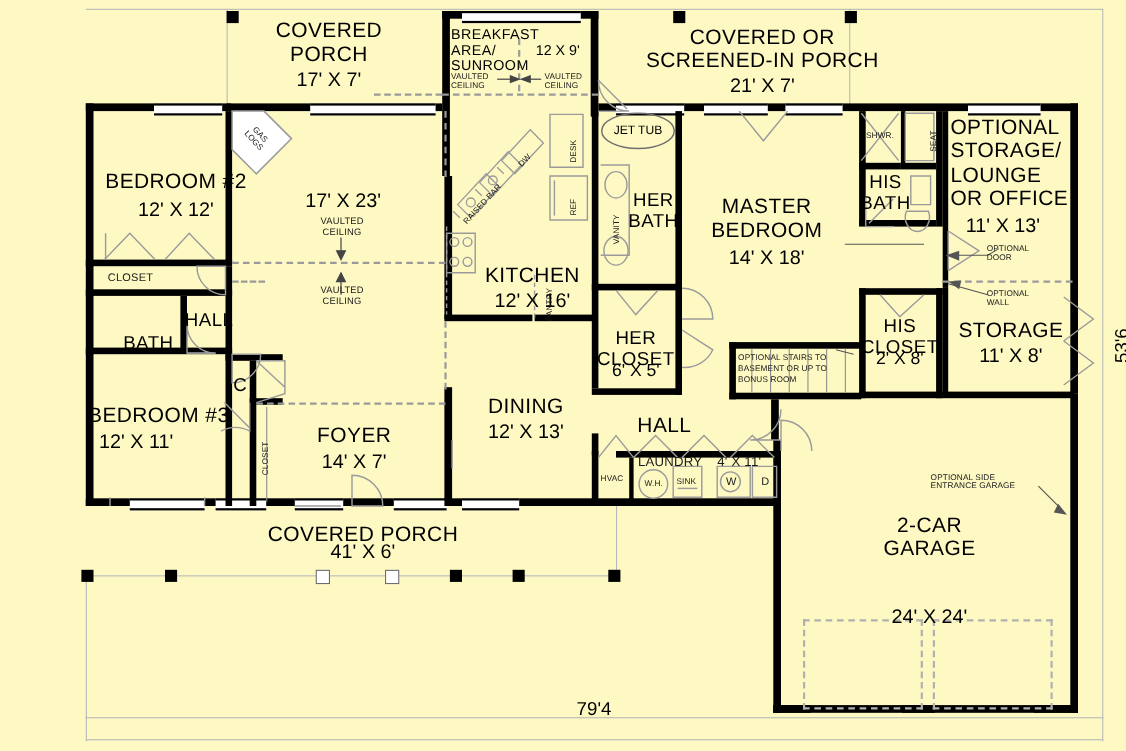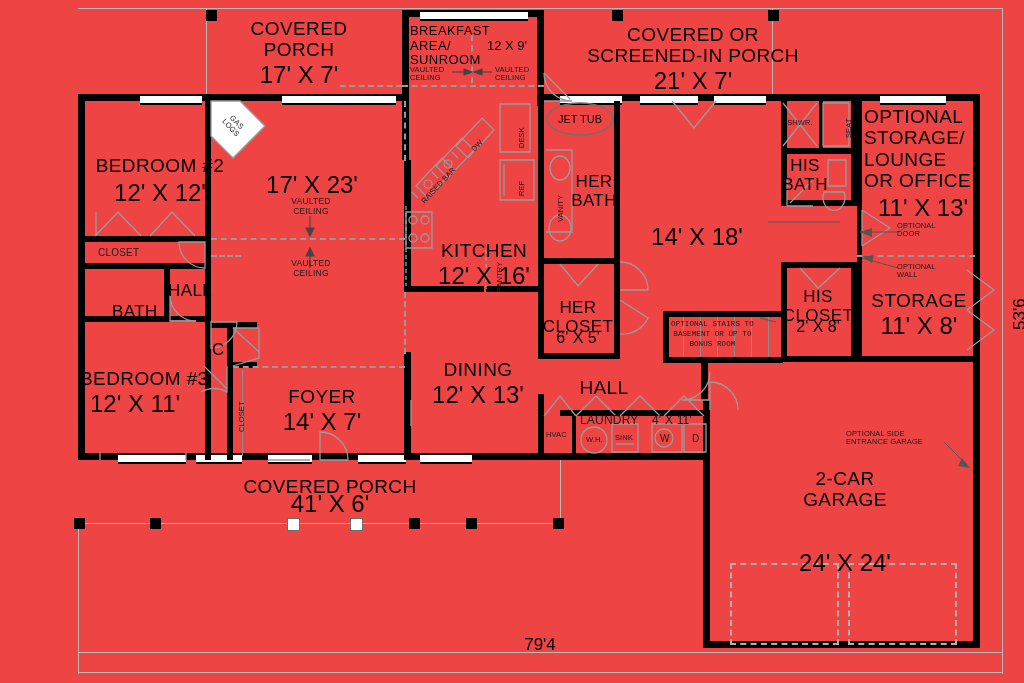--- a/index.html
+++ b/index.html
@@ -1,34 +1,34 @@
 <!DOCTYPE html>
 <html><head>
 <meta charset="utf-8">
 <style>
   html,body{margin:0;padding:0;background:#fff;}
   body{font-family:"Liberation Sans",sans-serif;}
-  #plan{position:relative;width:1024px;height:683px;background:#ef4444;overflow:hidden;}
+  #plan{position:relative;width:1024px;height:683px;background:#fef9c3;overflow:hidden;}
 
   
   .wall{position:absolute;background:#000;}
   .thin{position:absolute;background:#b9b9b9;}
   .thin2{position:absolute;background:#8d8d8d;}
   .dash-h{position:absolute;border-top:2px dashed #9a9a9a;}
   .dash-v{position:absolute;border-left:2px dashed #9a9a9a;}
   .dash-box{position:absolute;border:2px dashed #b0b0b0;}
   .col{position:absolute;background:#000;}
   .colw{position:absolute;background:#fff;border:1.5px solid #6d6d6d;}
   .win{position:absolute;background:#fff;border-top:2px solid #000;border-bottom:2px solid #000;}
 
   .lbl{position:absolute;color:#000;line-height:1.12;white-space:pre;text-align:center;}
   .room{font-size:19px;letter-spacing:.4px;font-weight:400;}
   .room.sm{font-size:17px;}
   .room.xs{font-size:15px;}
-  .dim{font-size:24px;}
+  .dim{font-size:18px;}
   .tiny{font-size:8.5px;letter-spacing:.2px;color:#1a1a1a;}
   .tiny2{font-size:7.5px;letter-spacing:.1px;color:#1a1a1a;}
   .mini{font-size:9.5px;}
   .rot90{transform-origin:0 0;}
   .ctr{transform:translateX(-50%);}
 
   svg.ov{position:absolute;left:0;top:0;width:1024px;height:683px;pointer-events:none;}
 </style>
 </head>
 <body>
@@ -338,20 +338,22 @@
 
   <div class="lbl mini ctr" style="left:580px;top:113px;font-size:11px;">JET TUB</div>
 
   <div class="lbl room sm ctr" style="left:594px;top:172px;">HER
 BATH</div>
 
   <div class="lbl room sm ctr" style="left:578px;top:298px;">HER
 CLOSET</div>
   <div class="lbl dim ctr" style="left:578px;top:329px;font-size:16px;">6' X 5'</div>
 
+  <div class="lbl room ctr" style="left:697px;top:178px;">MASTER
+BEDROOM</div>
   <div class="lbl dim ctr" style="left:697px;top:224px;">14' X 18'</div>
 
   <div class="lbl tiny2 ctr" style="left:800px;top:119px;">SHWR.</div>
   <div class="lbl tiny2 rot90" style="left:845px;top:138px;transform:rotate(-90deg);">SEAT</div>
 
   <div class="lbl room sm ctr" style="left:805px;top:156px;">HIS
 BATH</div>
 
   <div class="lbl room sm ctr" style="left:818px;top:287px;">HIS
 CLOSET</div>
@@ -389,21 +391,21 @@
 
   <div class="lbl room ctr" style="left:604px;top:377px;">HALL</div>
   <div class="lbl tiny" style="left:580px;top:414px;font-size:12px;">LAUNDRY</div>
   <div class="lbl tiny" style="left:652px;top:414px;font-size:12px;">4' X 11'</div>
   <div class="lbl tiny2" style="left:546px;top:431px;">HVAC</div>
   <div class="lbl tiny2" style="left:586px;top:436px;">W.H.</div>
   <div class="lbl tiny2" style="left:615px;top:434px;">SINK</div>
   <div class="lbl tiny2" style="left:660px;top:433px;font-size:10px;">W</div>
   <div class="lbl tiny2" style="left:692px;top:433px;font-size:10px;">D</div>
 
-  <div class="lbl tiny2" style="left:671px;top:320px;text-align:center;line-height:1.3;font-family:Liberation Mono, monospace;">OPTIONAL STAIRS TO
+  <div class="lbl tiny2" style="left:671px;top:320px;text-align:left;line-height:1.3;">OPTIONAL STAIRS TO
 BASEMENT OR UP TO
 BONUS ROOM</div>
 
   <div class="lbl room ctr" style="left:330px;top:476px;">COVERED PORCH</div>
   <div class="lbl dim ctr" style="left:330px;top:491px;">41' X 6'</div>
 
   <div class="lbl room ctr" style="left:845px;top:468px;">2-CAR
 GARAGE</div>
   <div class="lbl dim ctr" style="left:845px;top:514px;margin-top:36px;">24' X 24'</div>
   <div class="lbl tiny2" style="left:846px;top:430px;text-align:left;">OPTIONAL SIDE

